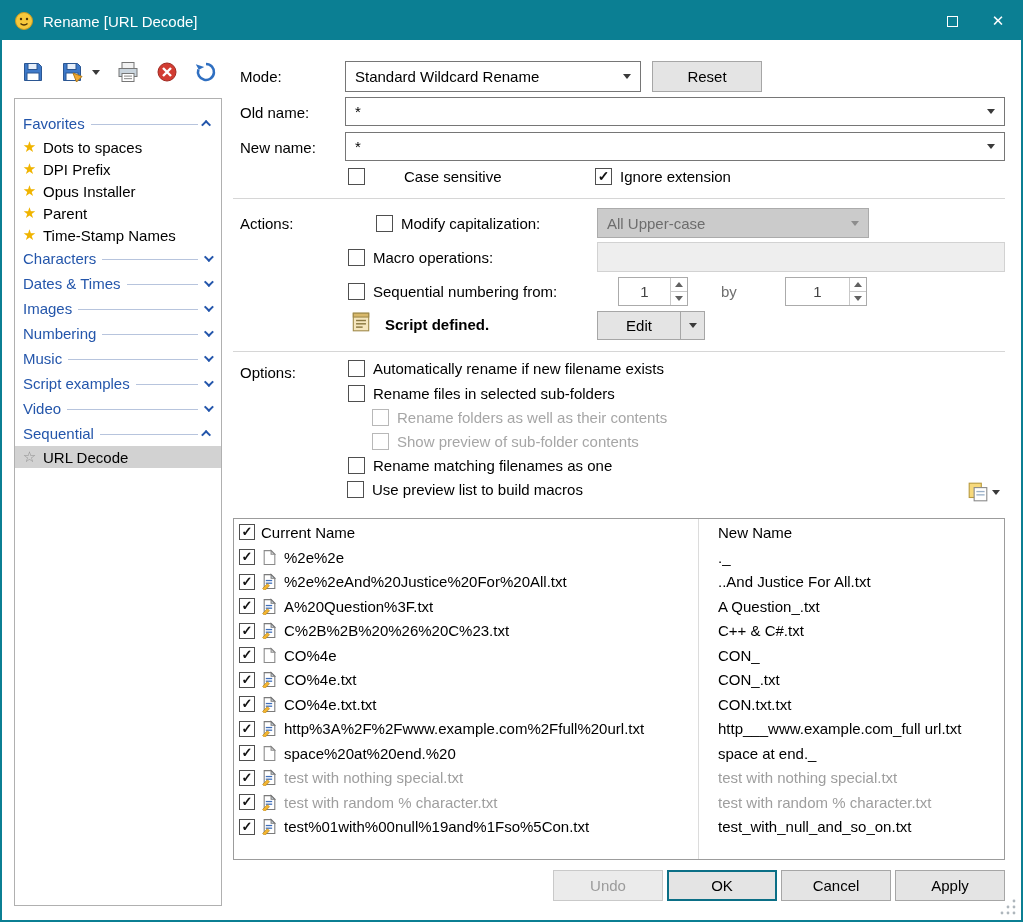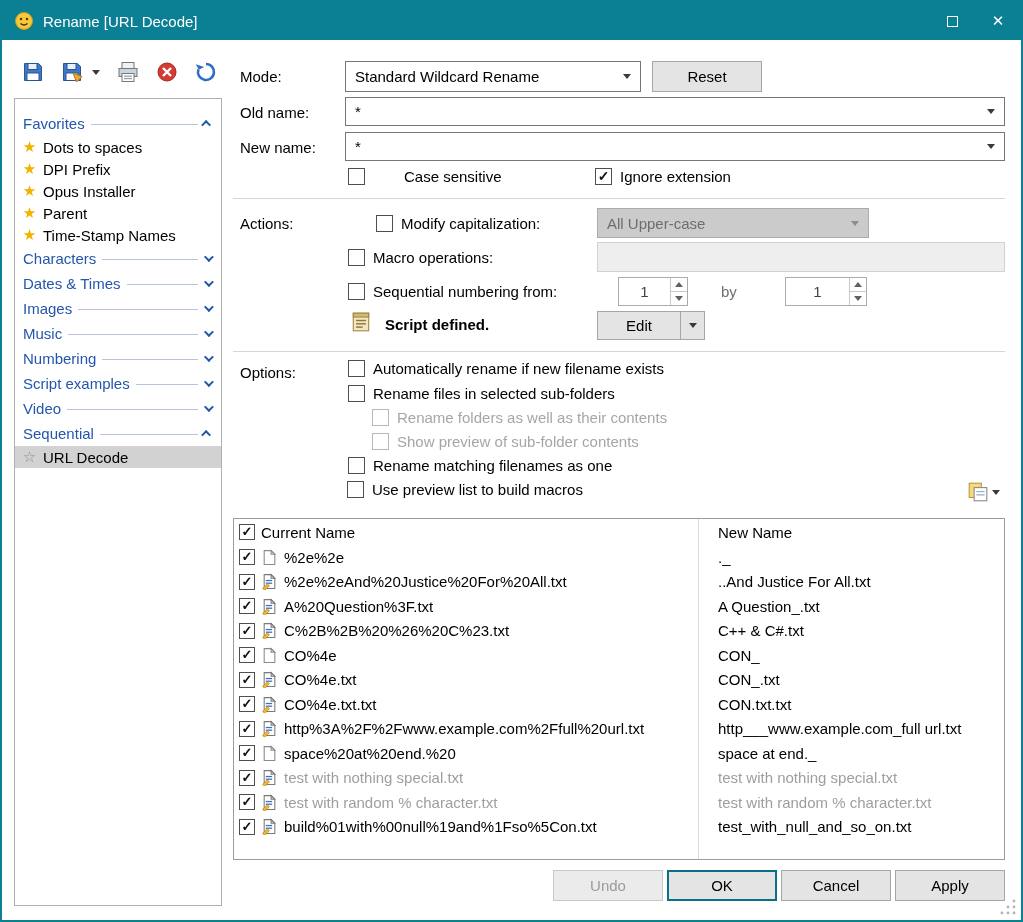--- a/index.html
+++ b/index.html
@@ -180,26 +180,26 @@
         <span>Dates &amp; Times</span>
         <span class="lead"></span>
         <span class="chev down"></span>
       </div>
     <div class="group-h">
         <span>Images</span>
         <span class="lead"></span>
         <span class="chev down"></span>
       </div>
     <div class="group-h">
+        <span>Numbering</span>
+        <span class="lead"></span>
+        <span class="chev down"></span>
+      </div>
+    <div class="group-h">
         <span>Music</span>
-        <span class="lead"></span>
-        <span class="chev down"></span>
-      </div>
-    <div class="group-h">
-        <span>Numbering</span>
         <span class="lead"></span>
         <span class="chev down"></span>
       </div>
     <div class="group-h">
         <span>Script examples</span>
         <span class="lead"></span>
         <span class="chev down"></span>
       </div>
     <div class="group-h">
         <span>Video</span>
@@ -531,21 +531,21 @@
           <span class="box small checked"></span>
         <span class="ficon">
             <svg viewBox="0 0 16 16">
               <path d="M3 1.5h6.5L13 5v9.5H3z" fill="#fff" stroke="#7a7a7a"></path>
               <path d="M9.5 1.5V5H13z" fill="#d8e4f0" stroke="#7a7a7a"></path>
               <rect x="4.5" y="6.5" width="6" height="1.2" fill="#3f6fba"></rect>
               <rect x="4.5" y="9" width="6" height="1.2" fill="#3f6fba"></rect>
               <path d="M1.5 14.5l4.5-4.5 2 2-4.5 4.5z" fill="#f2b430" stroke="#b07f18" stroke-width="0.6"></path>
             </svg>
           </span>
-        <span>build%01with%00null%19and%1Fso%5Con.txt</span>
+        <span>test%01with%00null%19and%1Fso%5Con.txt</span>
         </span>
       <span class="t-right">test_with_null_and_so_on.txt</span>
     </div>
   </div>
 
   <div class="btn disabled" style="left:551px;top:868px;">
       <span>Undo</span>
     </div>
   <div class="btn default" style="left:665px;top:868px;">
       <span>OK</span>

